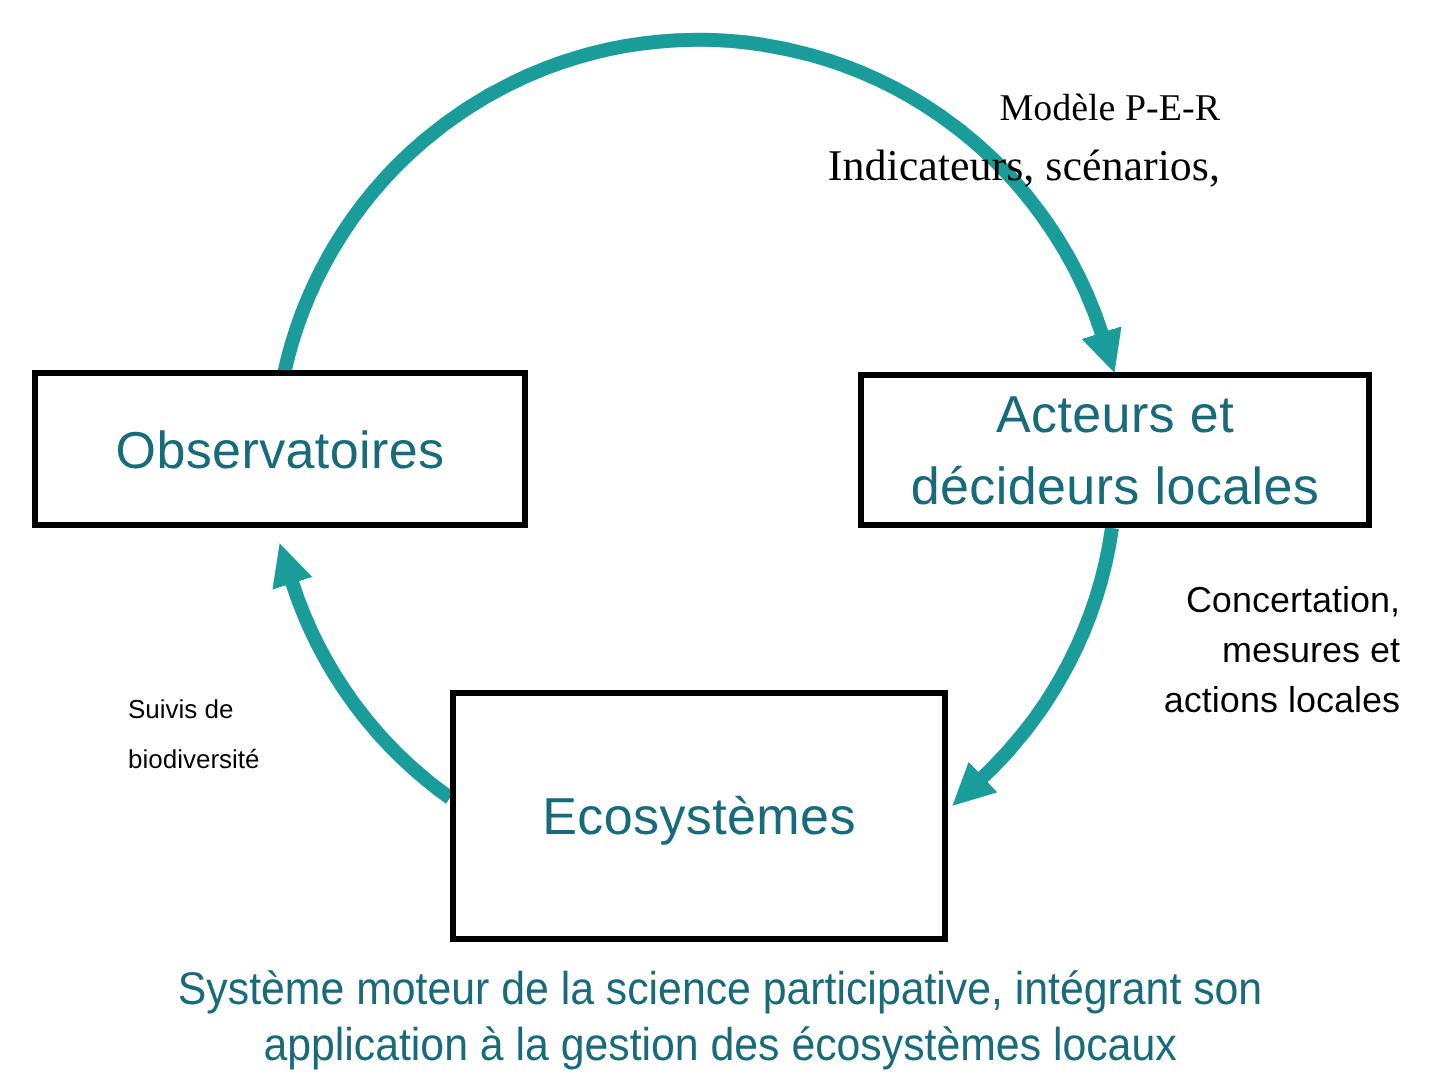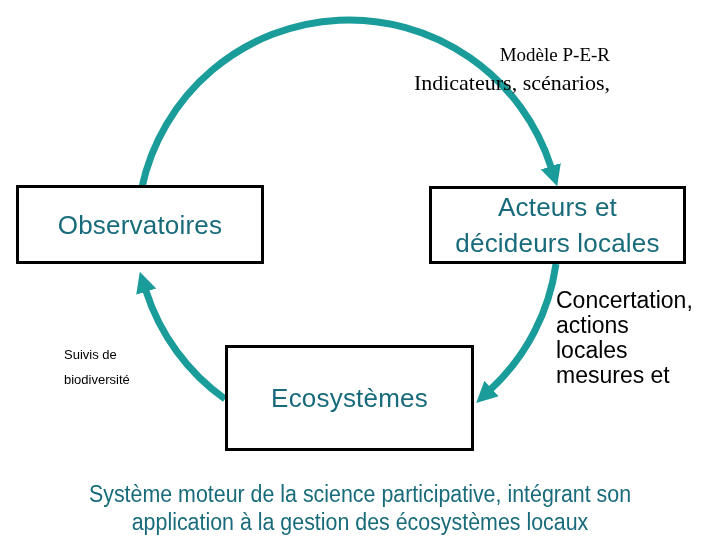--- a/index.html
+++ b/index.html
@@ -43,37 +43,37 @@
     flex-direction: column;
     justify-content: center;
     align-items: center;
     text-align: center;
     font-size: 26px;
     line-height: 36px;
     letter-spacing: 0.2px;
   }
   .node-observatoires { left: 16px;  top: 185px; width: 248px; height: 79px; }
   .node-acteurs       { left: 429px; top: 186px; width: 257px; height: 78px; }
-  .node-ecosystemes   { left: 225px; top: 345px; width: 249px; height: 106px; }
+  .node-ecosystemes   { left: 225px; top: 345px; width: 249px; height: 126px; }
 
   .edge-label {
     position: absolute;
     color: var(--edge-label-text);
   }
   .edge-label-top {
     left: 110px; top: 42px; width: 500px;
     text-align: right;
     font-family: Liberation Serif, serif;
   }
   .edge-label-top .row-small { font-size: 19px; line-height: 26px; }
   .edge-label-top .row-large { font-size: 22px; line-height: 29px; }
   .edge-label-right {
     left: 556px; top: 288px; width: 144px;
-    text-align: left;
-    font-size: 23px; line-height: 25px;
+    text-align: right;
+    font-size: 18px; line-height: 25px;
   }
   .edge-label-left {
     left: 64px; top: 342px; width: 130px;
     text-align: left;
     font-size: 13px; line-height: 25px;
   }
 
   .caption {
     position: absolute;
     left: 0; top: 480px; width: 720px;
@@ -114,22 +114,22 @@
     <div>Acteurs et</div>
     <div>décideurs locales</div>
   </div>
 
   <div class="node node-ecosystemes">
     <div>Ecosystèmes</div>
   </div>
 
   <div class="edge-label edge-label-right">
     <div>Concertation,</div>
+    <div>mesures et</div>
     <div>actions locales</div>
-    <div>mesures et</div>
   </div>
 
   <div class="edge-label edge-label-left">
     <div>Suivis de</div>
     <div>biodiversité</div>
   </div>
 
   <div class="caption">
     <div>Système moteur de la science participative, intégrant son</div>
     <div>application à la gestion des écosystèmes locaux</div>

